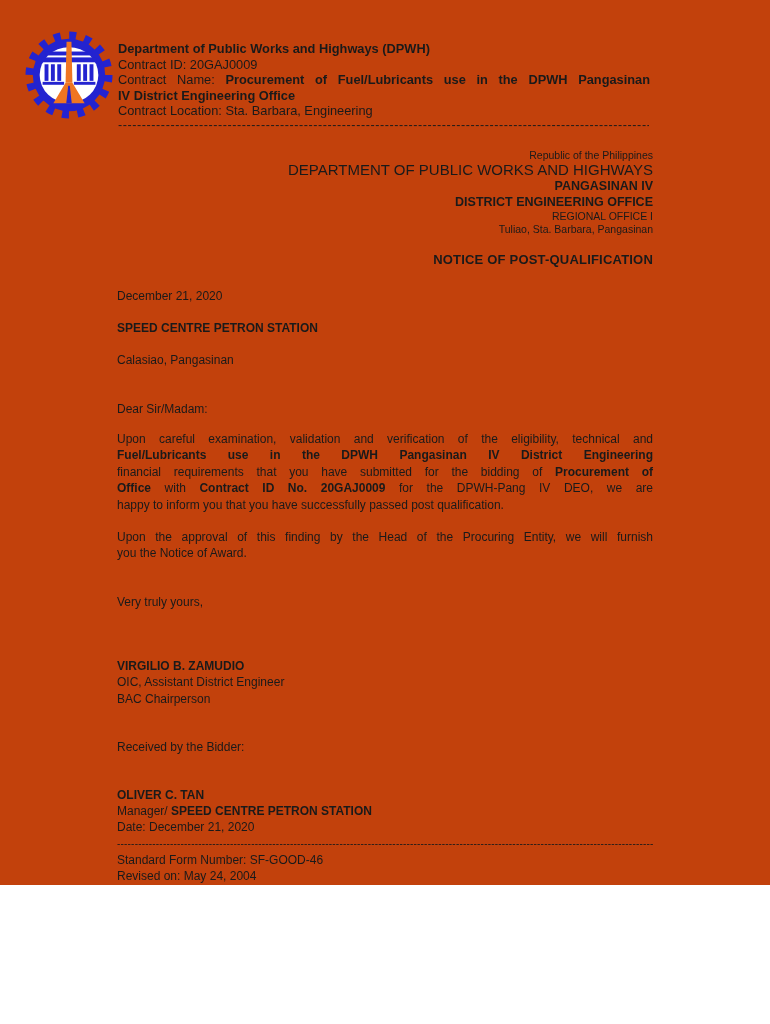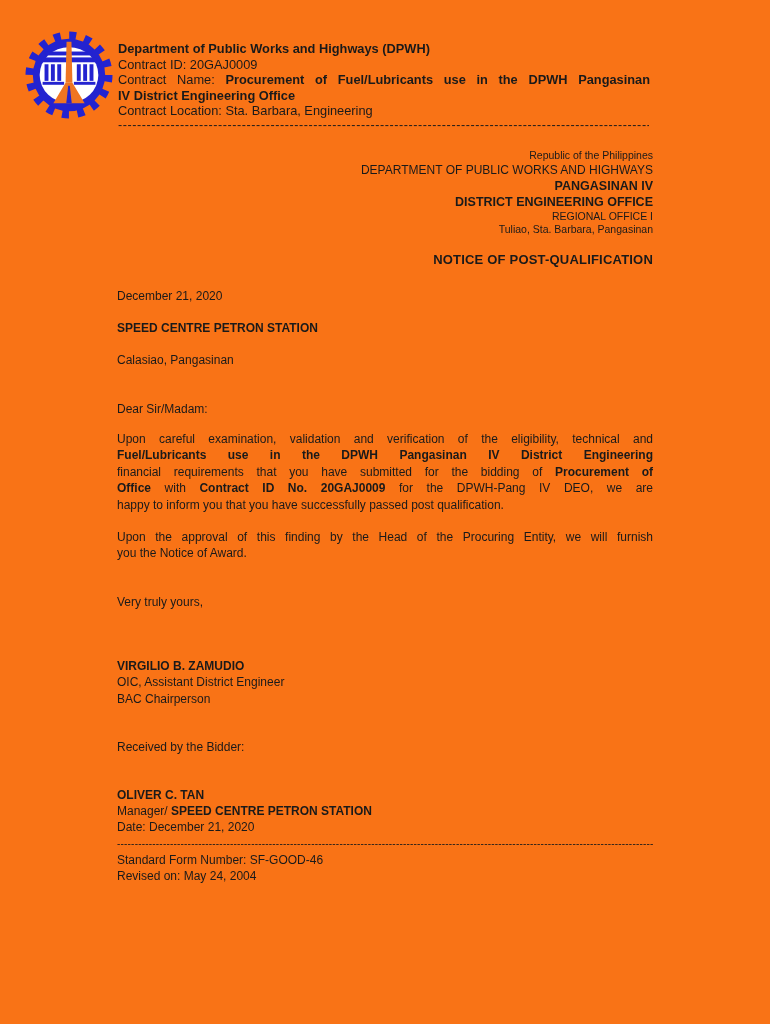--- a/index.html
+++ b/index.html
@@ -1,20 +1,20 @@
 <!DOCTYPE html>
 <html><head>
 <meta charset="utf-8">
 <style>
   html, body { margin: 0; padding: 0; background: #ffffff; }
   .page {
     position: relative;
     width: 770px;
-    height: 1024px;
-    background: #f97316;
+    height: 885px;
+    background: #c2410c;
     font-family: "Liberation Sans", sans-serif;
     color: #1a1a1a;
     overflow: hidden;
   }
   .b { font-weight: bold; }
   .i { }
   .u { }
 
   .logo {
     position: absolute;
@@ -41,21 +41,21 @@
     overflow: hidden;
   }
 
   .masthead {
     position: absolute;
     left: 117px; top: 149px;
     width: 536px;
     text-align: right;
   }
   .m-small { font-size: 10.5px; line-height: 13px; }
-  .m-dept  { font-size: 12px; line-height: 16px; }
+  .m-dept  { font-size: 15px; line-height: 16px; }
   .m-bold  { font-size: 12.5px; line-height: 16px; font-weight: bold; }
   .doc-title { font-size: 13px; font-weight: bold; margin-top: 16px; letter-spacing: 0.2px; }
 
   .letter {
     position: absolute;
     left: 117px; top: 288px;
     width: 536px;
     font-size: 12px;
     line-height: 16.4px;
   }

